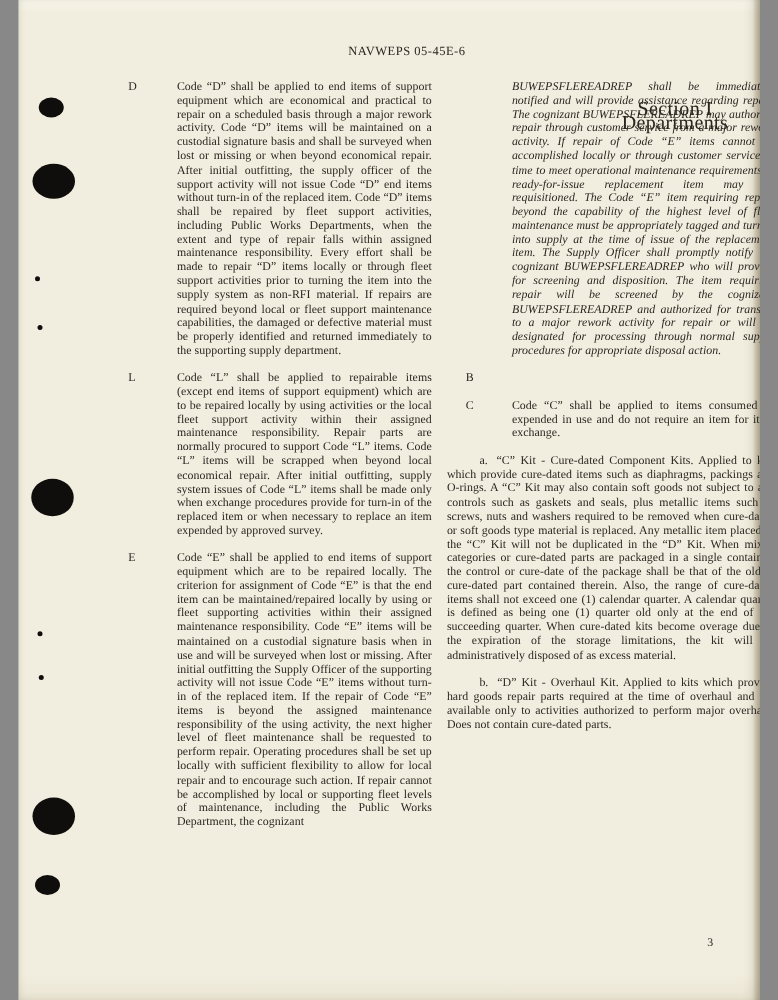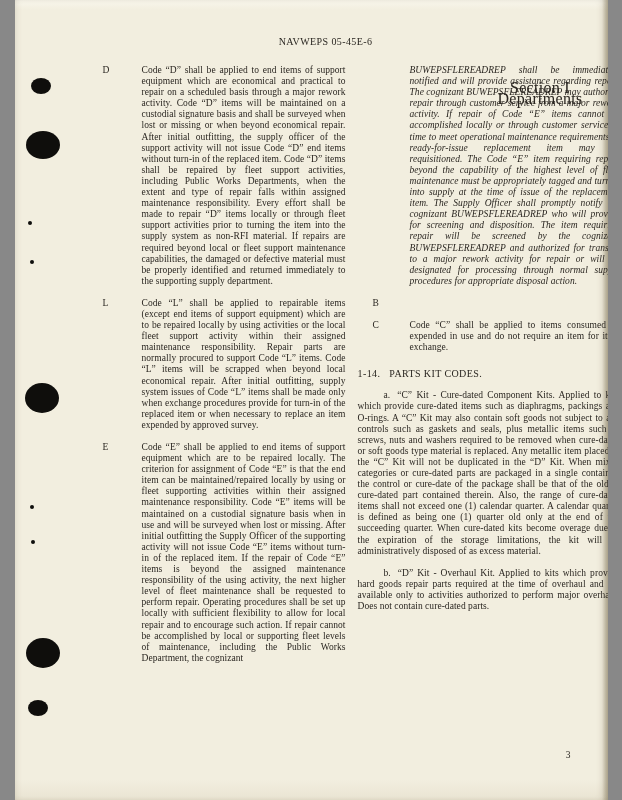--- a/index.html
+++ b/index.html
@@ -88,23 +88,20 @@
     <div class="continuation">BUWEPSFLEREADREP shall be immediately notified and will provide assistance regarding repair. The cognizant BUWEPSFLEREADREP may authorize repair through customer service from a major rework activity. If repair of Code “E” items cannot be accomplished locally or through customer service in time to meet operational maintenance requirements, a ready-for-issue replacement item may be requisitioned. The Code “E” item requiring repair beyond the capability of the highest level of fleet maintenance must be appropriately tagged and turned into supply at the time of issue of the replacement item. The Supply Officer shall promptly notify the cognizant BUWEPSFLEREADREP who will provide for screening and disposition. The item requiring repair will be screened by the cognizant BUWEPSFLEREADREP and authorized for transfer to a major rework activity for repair or will be designated for processing through normal supply procedures for appropriate disposal action.</div>
 
     <div class="code-para">
       <div class="code-label">B</div>
     </div>
     <div class="code-para">
       <div class="code-label">C</div>
       <div class="code-text">Code “C” shall be applied to items consumed or expended in use and do not require an item for item exchange.</div>
     </div>
 
-    <div class="section-heading">
-      <span class="sec-num">1-14.</span><span>PARTS KIT CODES.</span>
-    </div>
 
     <div class="subpara">
       <span class="sub-label">a.</span><span>“C” Kit - Cure-dated Component Kits. Applied to kits which provide cure-dated items such as diaphragms, packings and O-rings. A “C” Kit may also contain soft goods not subject to age controls such as gaskets and seals, plus metallic items such as screws, nuts and washers required to be removed when cure-dated or soft goods type material is replaced. Any metallic item placed in the “C” Kit will not be duplicated in the “D” Kit. When mixed categories or cure-dated parts are packaged in a single container, the control or cure-date of the package shall be that of the oldest cure-dated part contained therein. Also, the range of cure-dated items shall not exceed one (1) calendar quarter. A calendar quarter is defined as being one (1) quarter old only at the end of the succeeding quarter. When cure-dated kits become overage due to the expiration of the storage limitations, the kit will be administratively disposed of as excess material.</span>
     </div>
     <div class="subpara">
       <span class="sub-label">b.</span><span>“D” Kit - Overhaul Kit. Applied to kits which provide hard goods repair parts required at the time of overhaul and are available only to activities authorized to perform major overhaul. Does not contain cure-dated parts.</span>
     </div>
   </div>
 
   <div class="page-number">3</div>

